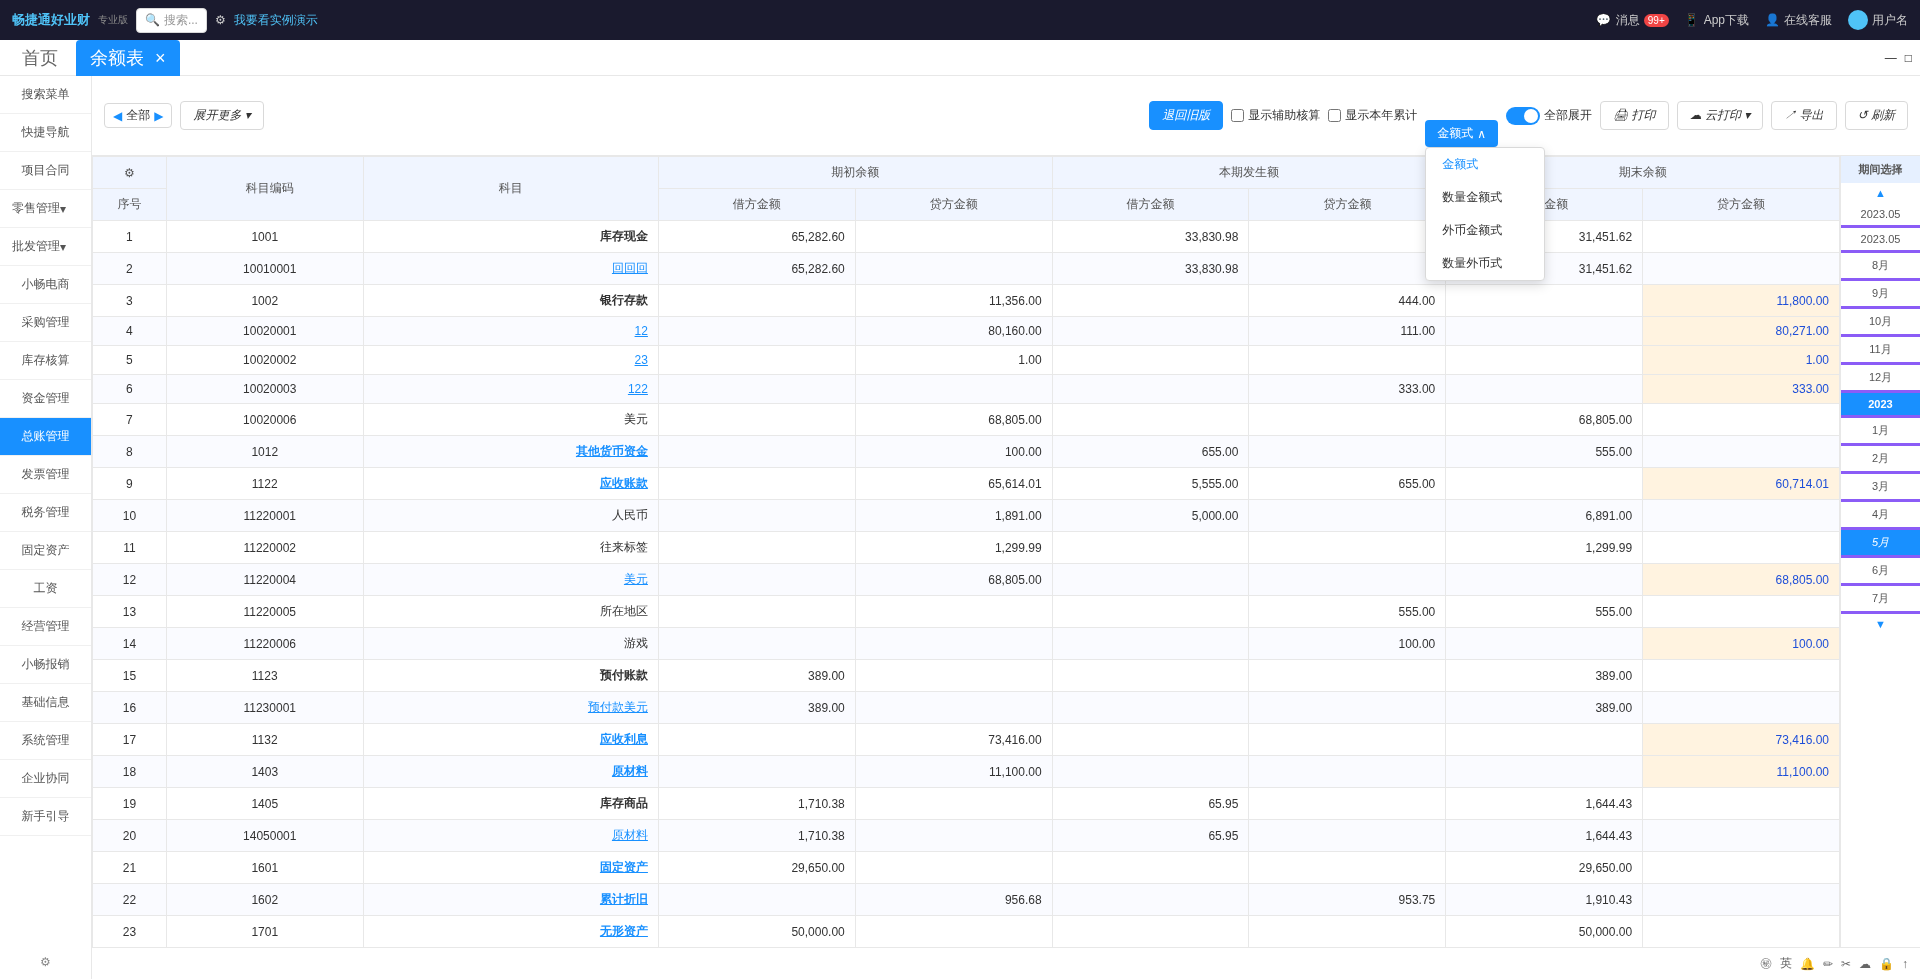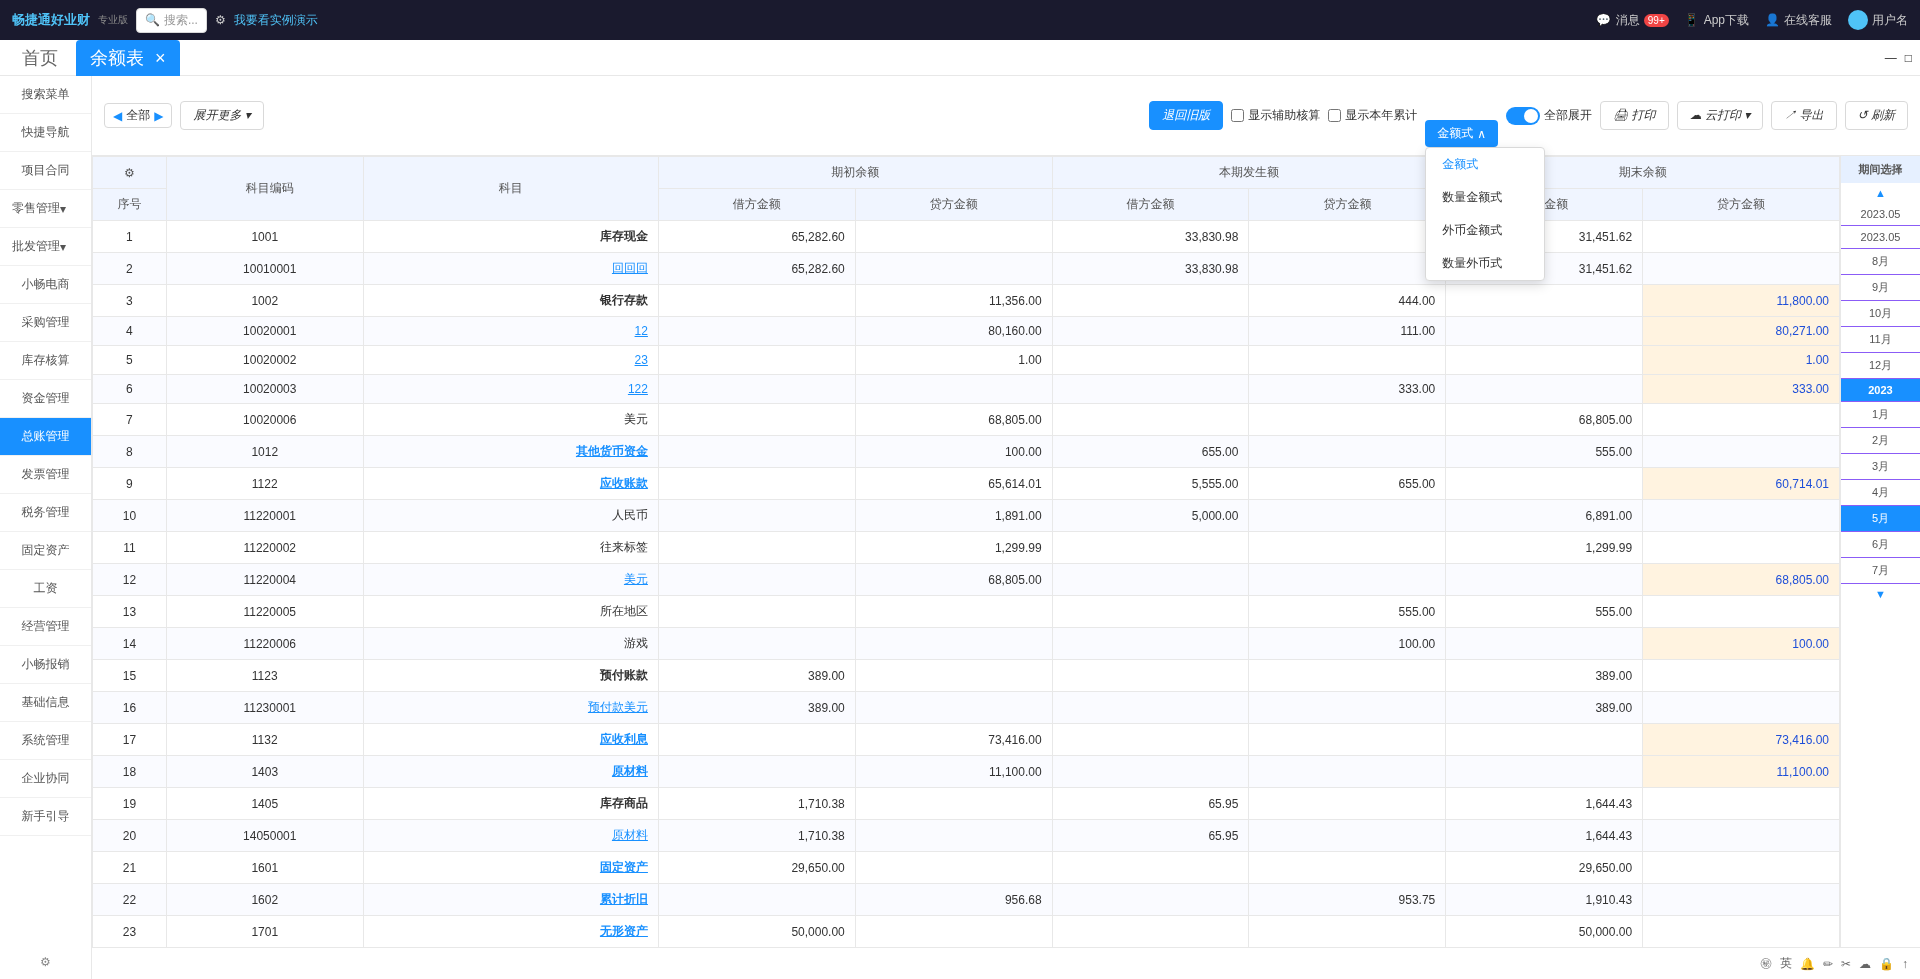--- a/index.html
+++ b/index.html
@@ -187,21 +187,21 @@
       text-align: center;
       font-size: 11px;
       color: #555;
       font-weight: bold;
     }
     .period-item {
       padding: 5px 8px;
       cursor: pointer;
       text-align: center;
       color: #555;
-      border-bottom: 1px solid #8b5cf6;
+      border-bottom: 3px solid #8b5cf6;
     }
     .period-item.year { font-weight: bold; color: #333; background: #f0f5ff; }
     .period-item.active { background: #1890ff; color: #fff; }
     .period-nav { text-align: center; padding: 4px; color: #1890ff; cursor: pointer; }
 
     
     .bottom-bar {
       height: 32px;
       background: #fff;
       border-top: 1px solid #e8e8e8;
@@ -654,21 +654,21 @@
         <div class="period-item">8月</div>
         <div class="period-item">9月</div>
         <div class="period-item">10月</div>
         <div class="period-item">11月</div>
         <div class="period-item">12月</div>
         <div class="period-item year active">2023</div>
         <div class="period-item">1月</div>
         <div class="period-item">2月</div>
         <div class="period-item">3月</div>
         <div class="period-item">4月</div>
-        <div class="period-item active" style="background:#1890ff; color:#fff;">5月</div>
+        <div class="period-item active" style="background:#1890ff; color:#fff;font-style:italic;">5月</div>
         <div class="period-item">6月</div>
         <div class="period-item">7月</div>
         <div class="period-nav">▼</div>
       </div>
     </div>
 
     <div class="bottom-bar">
       <span class="bottom-btn">㊙</span>
       <span class="bottom-btn">英</span>
       <span class="bottom-btn">🔔</span>

